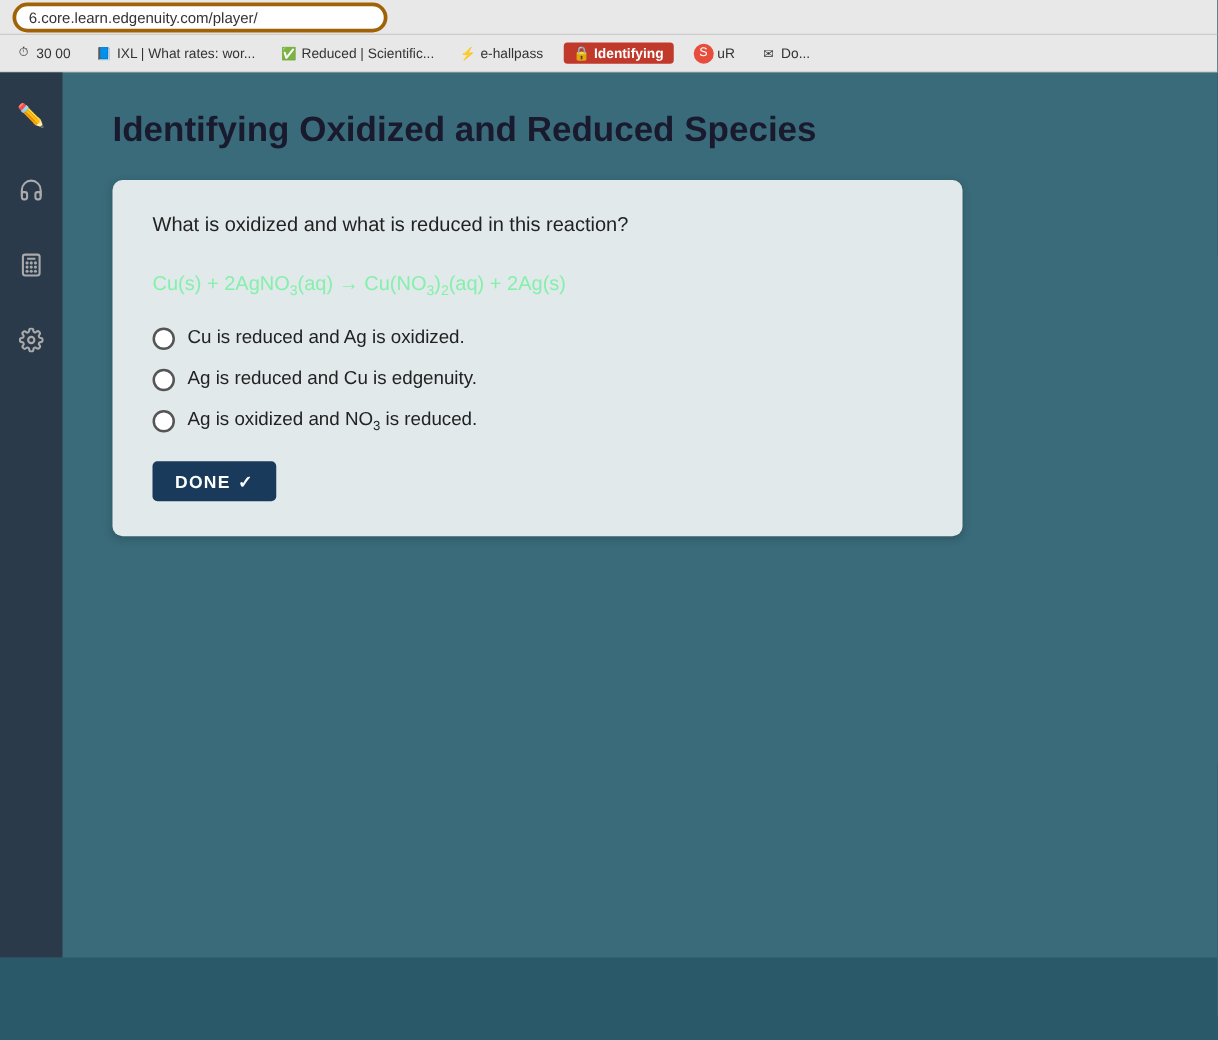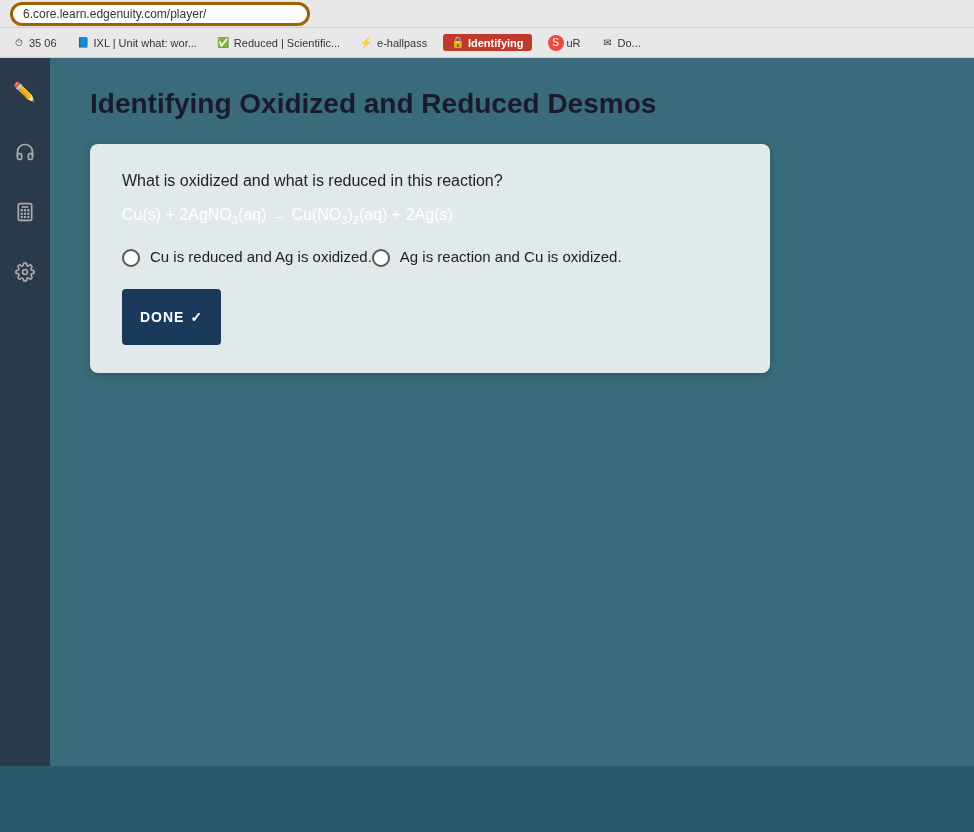--- a/index.html
+++ b/index.html
@@ -130,35 +130,36 @@
       background: rgba(255,255,255,0.85);
       border-radius: 8px;
       padding: 28px 32px;
       max-width: 680px;
       box-shadow: 0 2px 8px rgba(0,0,0,0.2);
     }
 
     .question-text {
       font-size: 16px;
       color: #222;
-      margin-bottom: 16px;
+      margin-bottom: 29px;
       font-weight: normal;
     }
 
     .reaction-equation {
       font-size: 16px;
-      color: #ffffff;
+      color: #86efac;
       margin-bottom: 22px;
       font-family: Arial, sans-serif;
     }
 
     .options-list {
       list-style: none;
       display: flex;
-      flex-direction: row;
+      flex-direction: column;
+      gap: 14px;
       margin-bottom: 22px;
     }
 
     .option-item {
       display: flex;
       align-items: flex-start;
       gap: 10px;
       font-size: 15px;
       color: #222;
       cursor: pointer;
@@ -171,21 +172,21 @@
       border-radius: 50%;
       margin-top: 1px;
       flex-shrink: 0;
       background: white;
     }
 
     .done-button {
       background: #1a3a5c;
       color: white;
       border: none;
-      padding: 20px 18px;
+      padding: 8px 18px;
       font-size: 14px;
       font-weight: bold;
       border-radius: 4px;
       cursor: pointer;
       display: inline-flex;
       align-items: center;
       gap: 6px;
       letter-spacing: 1px;
     }
 
@@ -196,25 +197,25 @@
 </head>
 <body>
 
 <div class="address-bar">
   <div class="address-input">6.core.learn.edgenuity.com/player/</div>
 </div>
 
 <div class="bookmarks-bar">
   <div class="bookmark-item">
     <span class="bookmark-icon">⏱</span>
-    <span>35 06</span>
+    <span>30 00</span>
   </div>
   <div class="bookmark-item">
     <span class="bookmark-icon">📘</span>
-    <span>IXL | Unit what: wor...</span>
+    <span>IXL | What rates: wor...</span>
   </div>
   <div class="bookmark-item">
     <span class="bookmark-icon">✅</span>
     <span>Reduced | Scientific...</span>
   </div>
   <div class="bookmark-item">
     <span class="bookmark-icon">⚡</span>
     <span>e-hallpass</span>
   </div>
   <div class="restricted-badge">
@@ -259,37 +260,41 @@
     </div>
     <div class="sidebar-icon" title="Settings">
       <svg width="20" height="20" viewBox="0 0 24 24" fill="none" stroke="#aaa" stroke-width="2">
         <circle cx="12" cy="12" r="3"></circle>
         <path d="M19.4 15a1.65 1.65 0 0 0 .33 1.82l.06.06a2 2 0 0 1-2.83 2.83l-.06-.06a1.65 1.65 0 0 0-1.82-.33 1.65 1.65 0 0 0-1 1.51V21a2 2 0 0 1-4 0v-.09A1.65 1.65 0 0 0 9 19.4a1.65 1.65 0 0 0-1.82.33l-.06.06a2 2 0 0 1-2.83-2.83l.06-.06A1.65 1.65 0 0 0 4.68 15a1.65 1.65 0 0 0-1.51-1H3a2 2 0 0 1 0-4h.09A1.65 1.65 0 0 0 4.6 9a1.65 1.65 0 0 0-.33-1.82l-.06-.06a2 2 0 0 1 2.83-2.83l.06.06A1.65 1.65 0 0 0 9 4.68a1.65 1.65 0 0 0 1-1.51V3a2 2 0 0 1 4 0v.09a1.65 1.65 0 0 0 1 1.51 1.65 1.65 0 0 0 1.82-.33l.06-.06a2 2 0 0 1 2.83 2.83l-.06.06A1.65 1.65 0 0 0 19.4 9a1.65 1.65 0 0 0 1.51 1H21a2 2 0 0 1 0 4h-.09a1.65 1.65 0 0 0-1.51 1z"></path>
       </svg>
     </div>
   </div>
 
   <div class="page-area">
-    <h1 class="page-title">Identifying Oxidized and Reduced Desmos</h1>
+    <h1 class="page-title">Identifying Oxidized and Reduced Species</h1>
 
     <div class="question-card">
       <p class="question-text">What is oxidized and what is reduced in this reaction?</p>
 
       <p class="reaction-equation">
         Cu(s) + 2AgNO<sub>3</sub>(aq) → Cu(NO<sub>3</sub>)<sub>2</sub>(aq) + 2Ag(s)
       </p>
 
       <ul class="options-list">
         <li class="option-item">
           <div class="option-radio"></div>
           <span>Cu is reduced and Ag is oxidized.</span>
         </li>
         <li class="option-item">
           <div class="option-radio"></div>
-          <span>Ag is reaction and Cu is oxidized.</span>
+          <span>Ag is reduced and Cu is edgenuity.</span>
+        </li>
+        <li class="option-item">
+          <div class="option-radio"></div>
+          <span>Ag is oxidized and NO<sub>3</sub> is reduced.</span>
         </li>
       </ul>
 
       <button class="done-button">
         <span>DONE</span>
         <span>✓</span>
       </button>
     </div>
   </div>
 </div>

